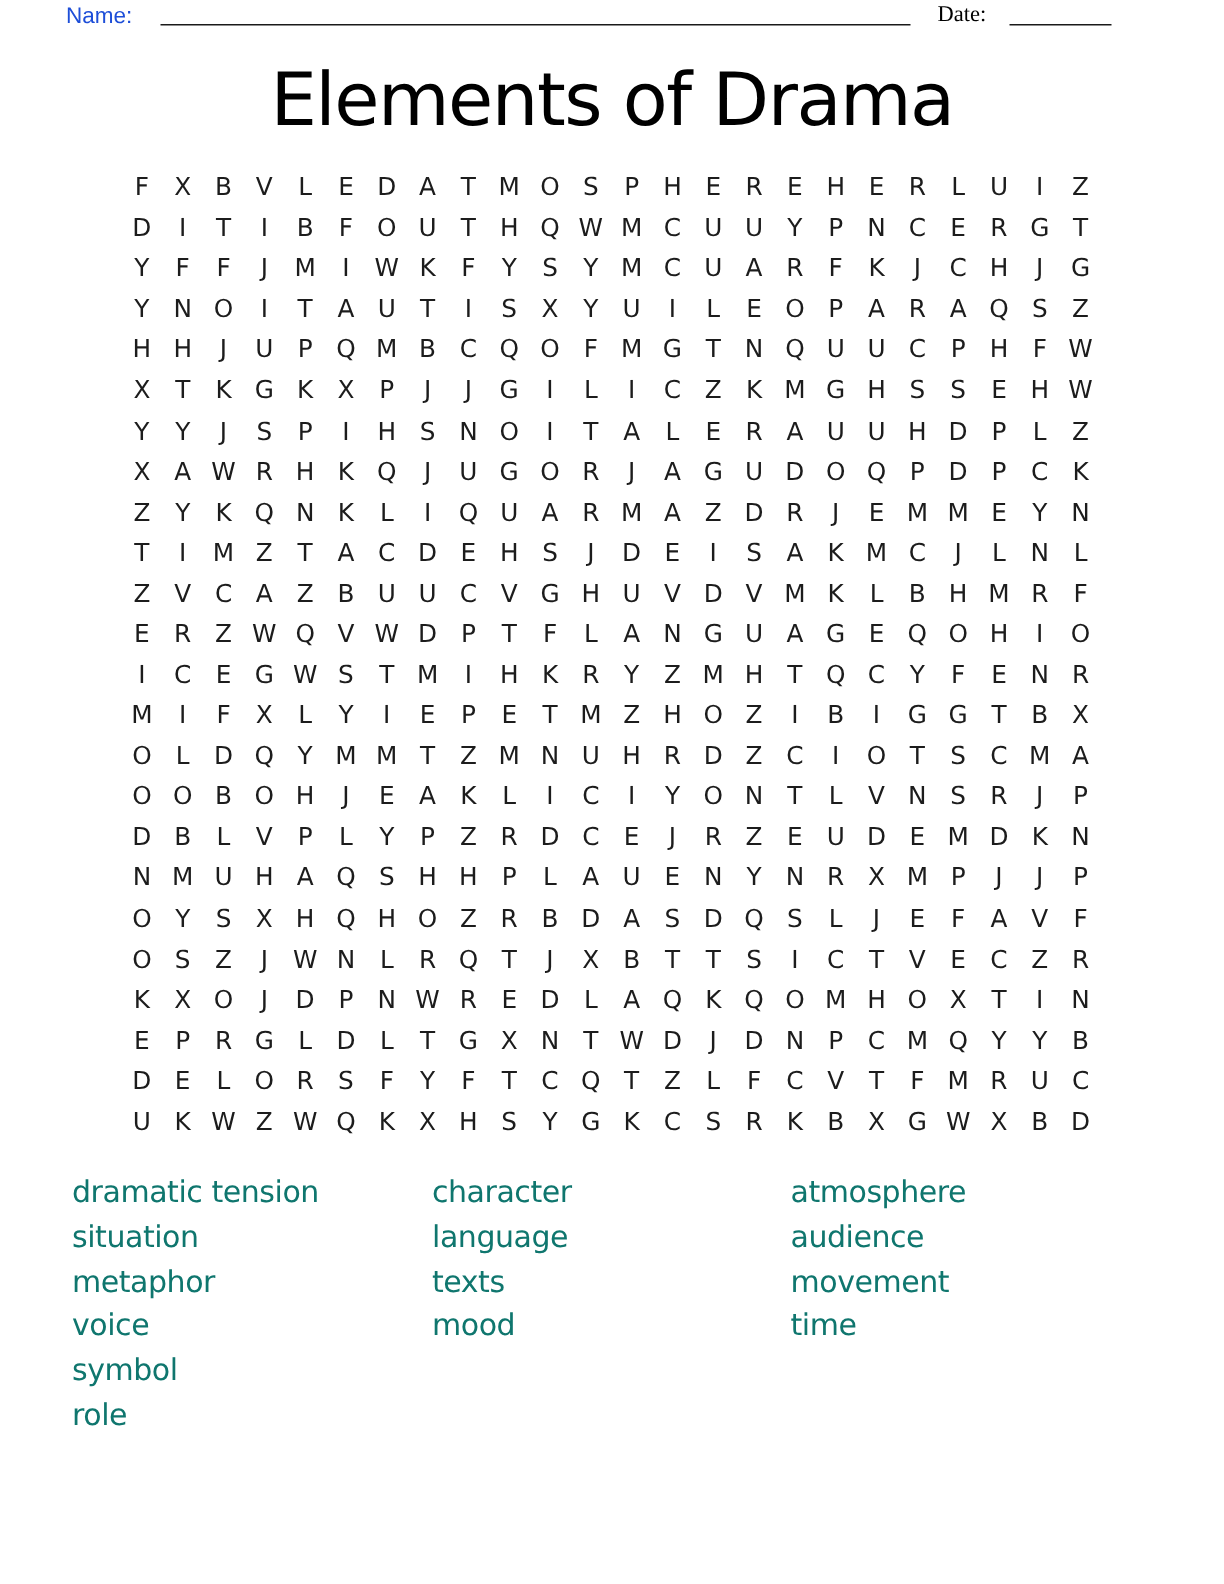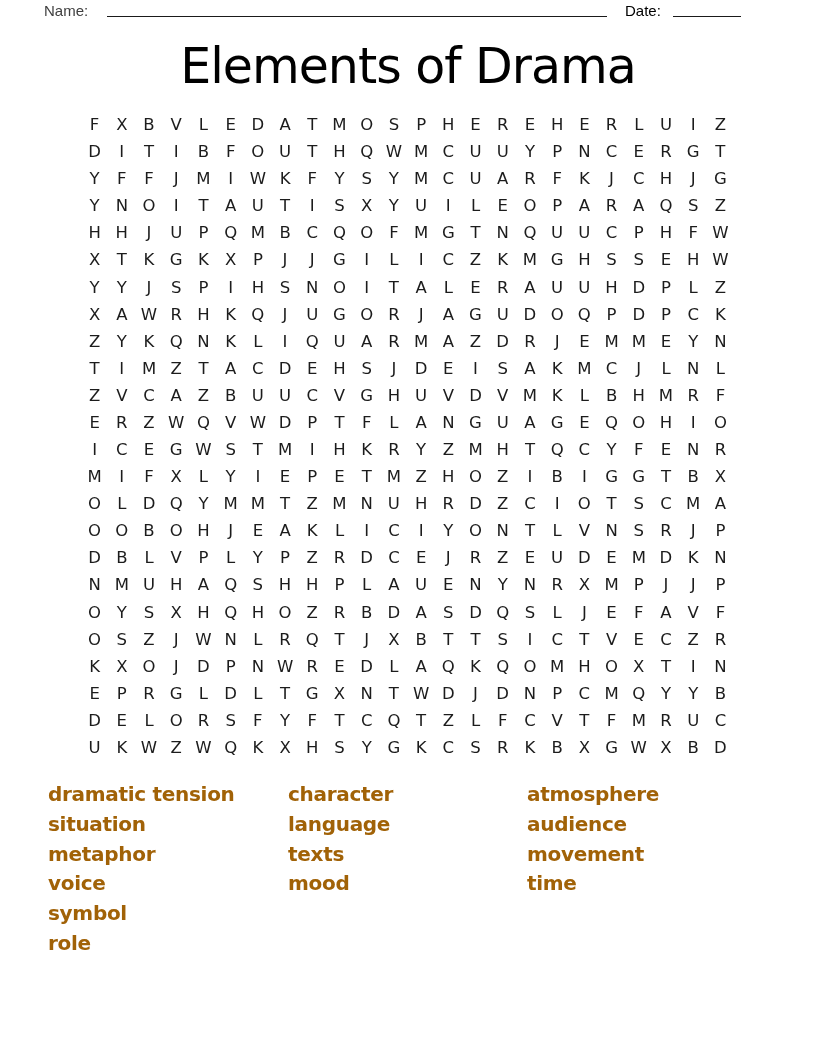--- a/index.html
+++ b/index.html
@@ -3,29 +3,29 @@
 <meta charset="utf-8">
 <style>
   * { margin:0; padding:0; box-sizing:border-box; }
   html,body { background:#ffffff; }
   body {
     width:816px; height:1056px; position:relative; overflow:hidden;
     font-family:"DejaVu Sans", sans-serif; color:#000;
   }
   .name-label {
     position:absolute; left:44px; top:2px;
-    font-family:"Liberation Sans", sans-serif; font-size:15px; color:#404040;
+    font-family:"Liberation Sans", sans-serif; font-size:15px; color:#1d4ed8;
   }
   .name-underline {
     position:absolute; left:107px; top:1px; width:500px; height:16px;
     border-bottom:1.6px solid #1a1a1a;
   }
   .date-label {
     position:absolute; left:625px; top:2px;
-    font-family:Liberation Sans, sans-serif; font-size:15px; color:#000;
+    font-family:Liberation Serif, serif; font-size:15px; color:#000;
   }
   .date-underline {
     position:absolute; left:673px; top:1px; width:68px; height:16px;
     border-bottom:1.6px solid #1a1a1a;
   }
   .page-title {
     position:absolute; left:0; top:38px; width:816px;
     text-align:center; font-size:49px; font-weight:400;
     letter-spacing:-1px; color:#000;
   }
@@ -38,22 +38,22 @@
   .letter-grid .cell {
     display:flex; align-items:center; justify-content:center;
     font-size:16.5px; color:#1c1c1c;
   }
   .word-list { position:absolute; left:0; top:780px; width:816px; }
   .word-col { position:absolute; top:0; }
   .word-col-1 { left:48px; }
   .word-col-2 { left:288px; }
   .word-col-3 { left:527px; }
   .word {
-    font-size:20px; line-height:29.8px; color:#a16207;
-    letter-spacing:-0.3px; white-space:nowrap;font-weight:bold;
+    font-size:20px; line-height:29.8px; color:#0f766e;
+    letter-spacing:-0.3px; white-space:nowrap;
   }
 </style>
 </head>
 <body>
 
 <div class="name-label">Name:</div>
 <div class="name-underline"></div>
 <div class="date-label">Date:</div>
 <div class="date-underline"></div>
 

